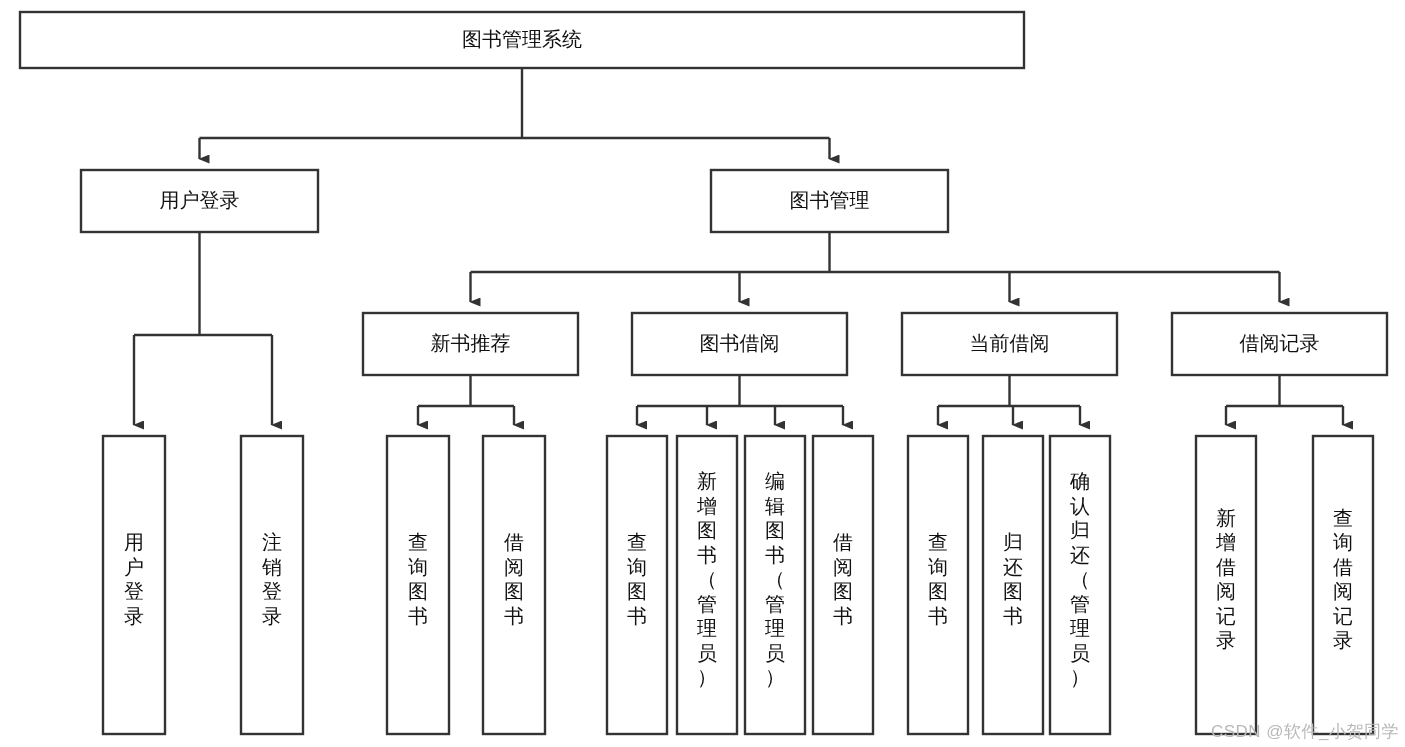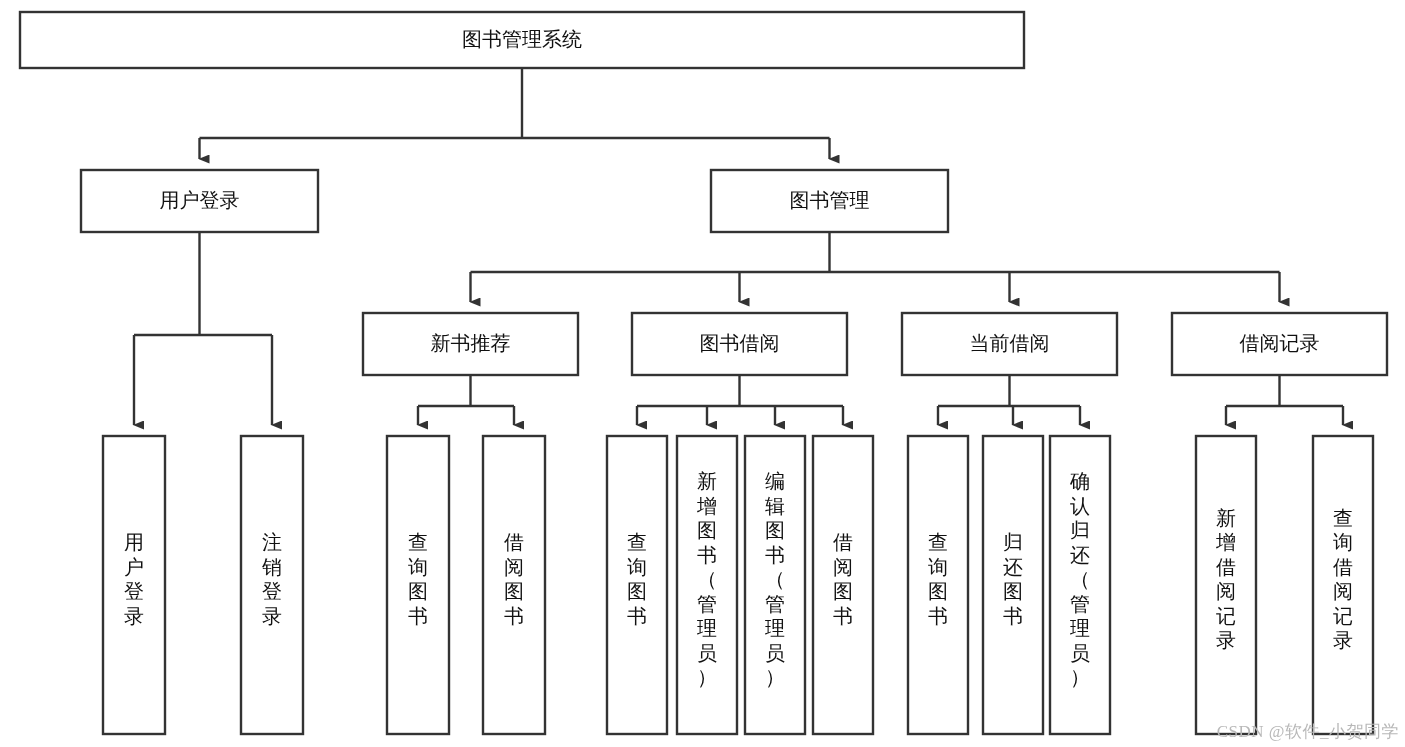--- a/index.html
+++ b/index.html
@@ -45,21 +45,21 @@
   .connector {
     stroke: #333333;
     stroke-width: 2.4;
     fill: none;
     stroke-linecap: butt;
   }
   .watermark {
     position: absolute;
     right: 6px;
     bottom: 4px;
-    font-family: Liberation Serif, serif;
+    font-family: Liberation Sans, sans-serif;
     font-size: 17px;
     color: #b8b8b8;
     white-space: nowrap;
     letter-spacing: 0.5px;
   }
 </style>
 </head>
 <body>
 
 <div id="diagram-root">

